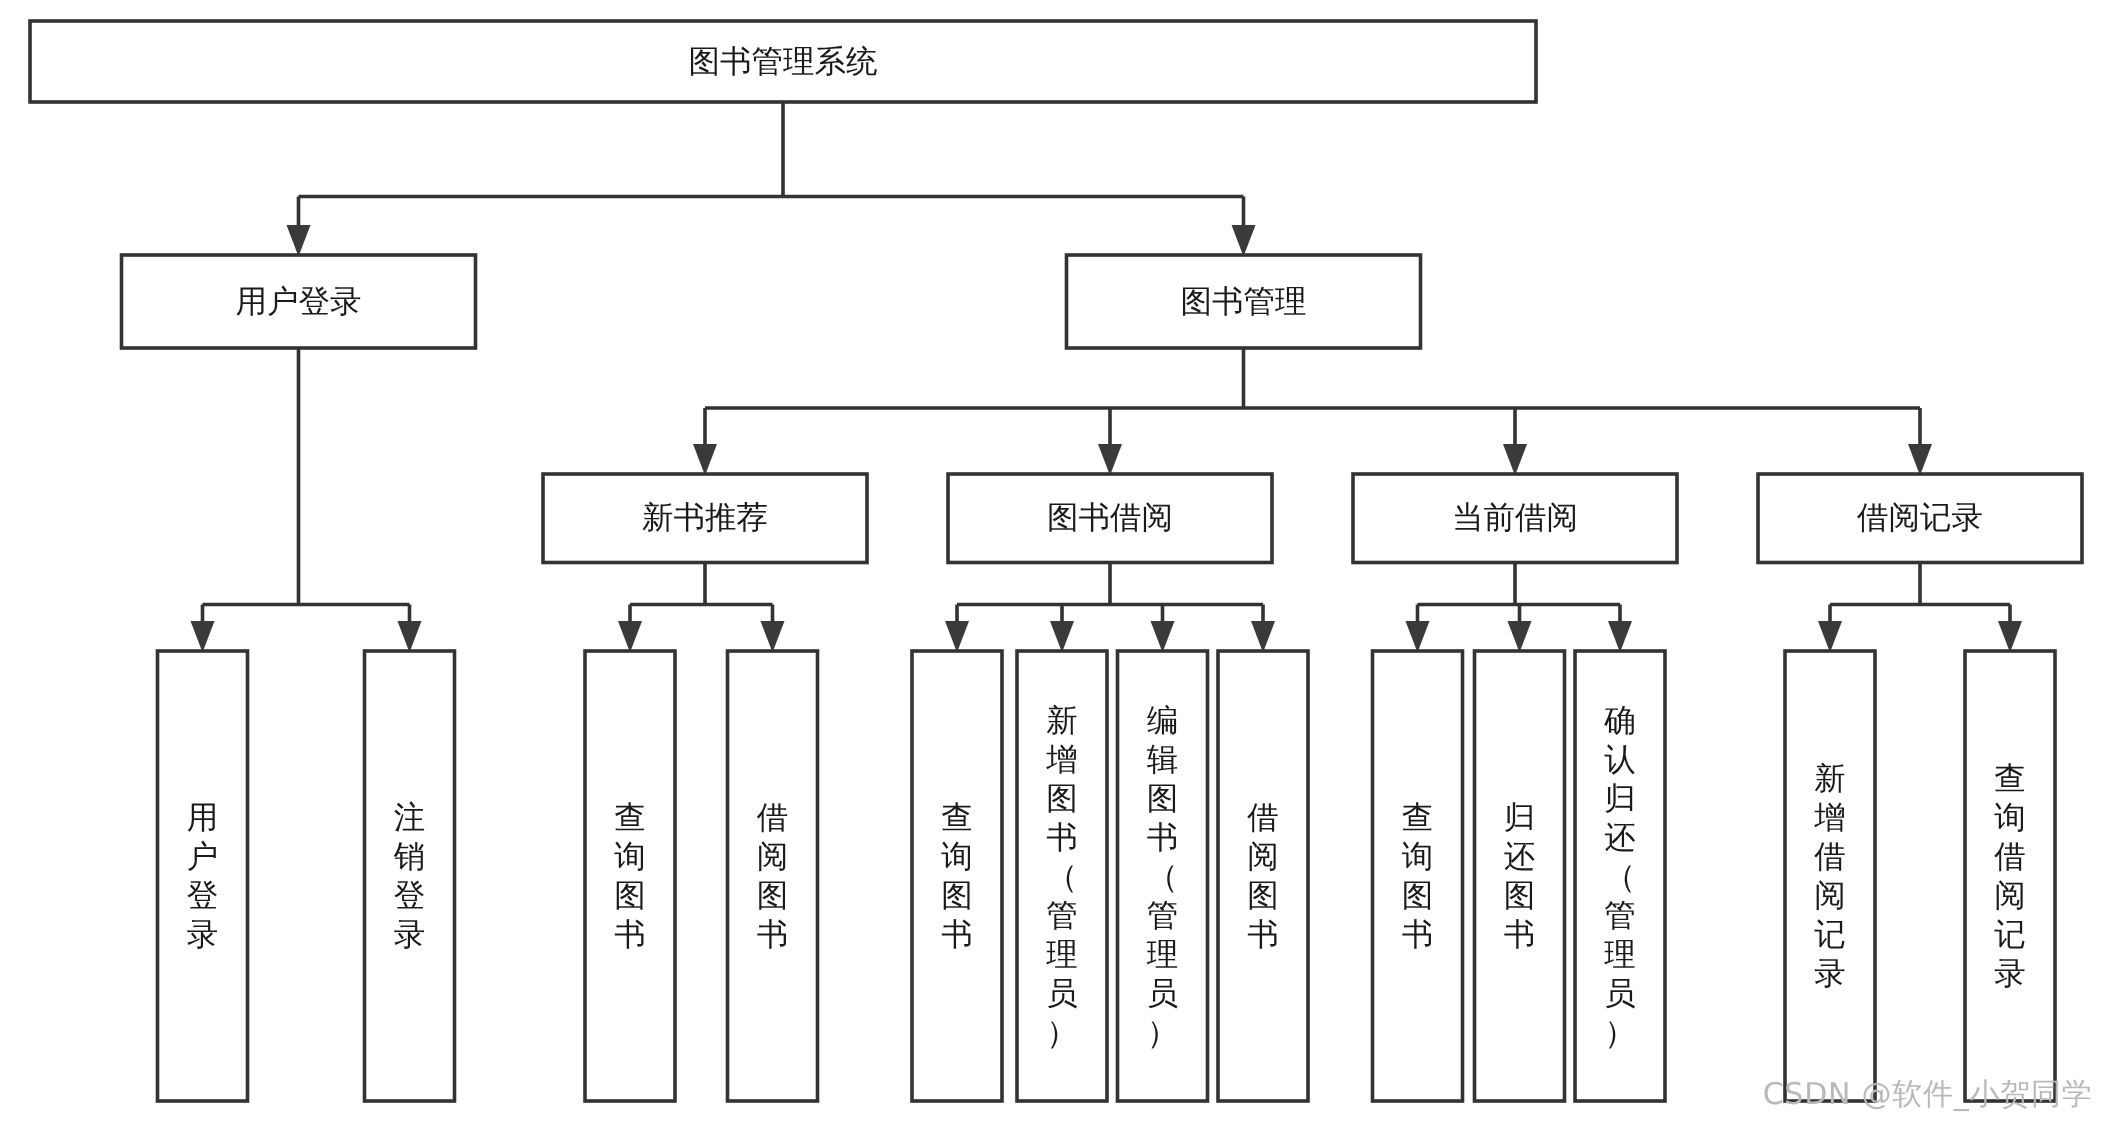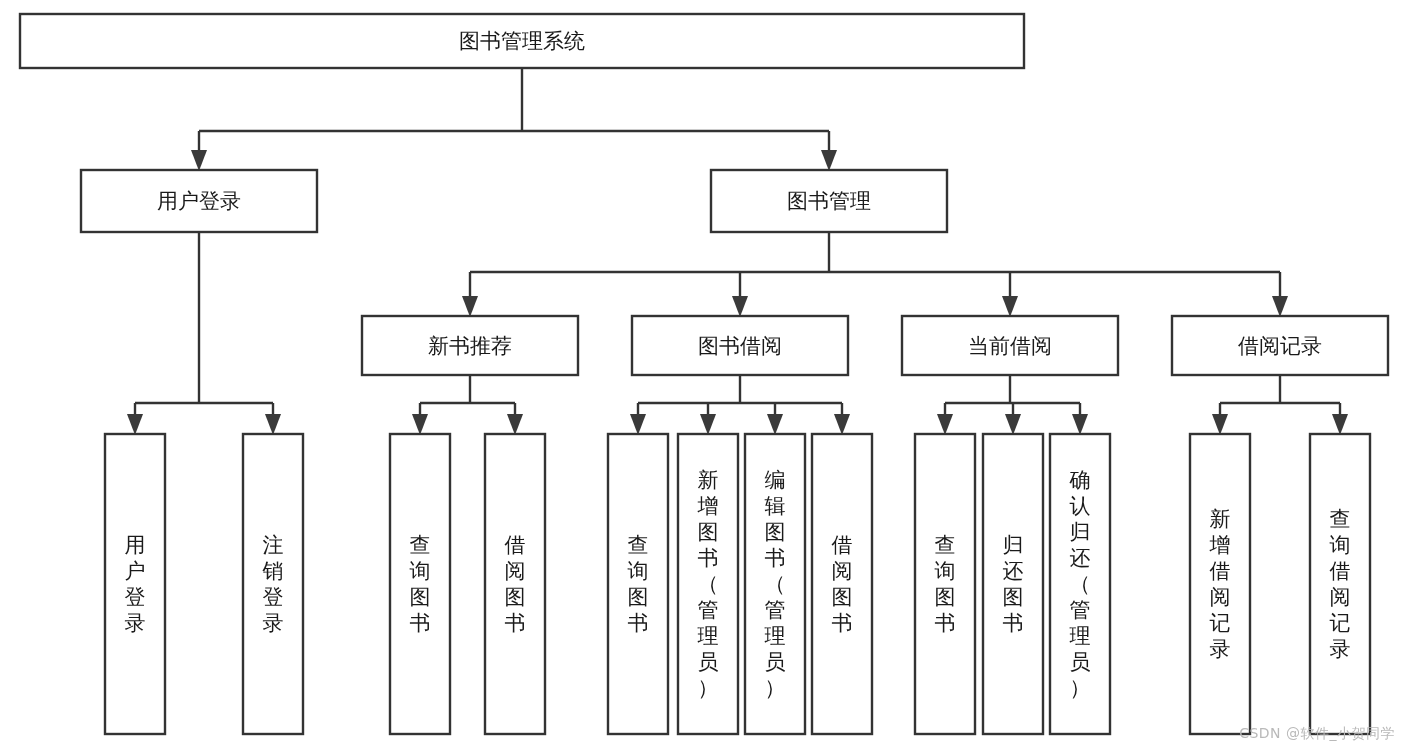--- a/index.html
+++ b/index.html
@@ -53,21 +53,21 @@
   }
   .arrow-head {
     fill: #3a3a3a;
     stroke: none;
   }
   .watermark {
     position: absolute;
     right: 10px;
     bottom: 4px;
     font-family: "DejaVu Sans", "Liberation Sans", sans-serif;
-    font-size: 14px;
+    font-size: 20px;
     color: #b9b9b9;
     letter-spacing: 0.5px;
     white-space: nowrap;
     user-select: none;
     pointer-events: none;
   }
 </style>
 </head>
 <body>
 

